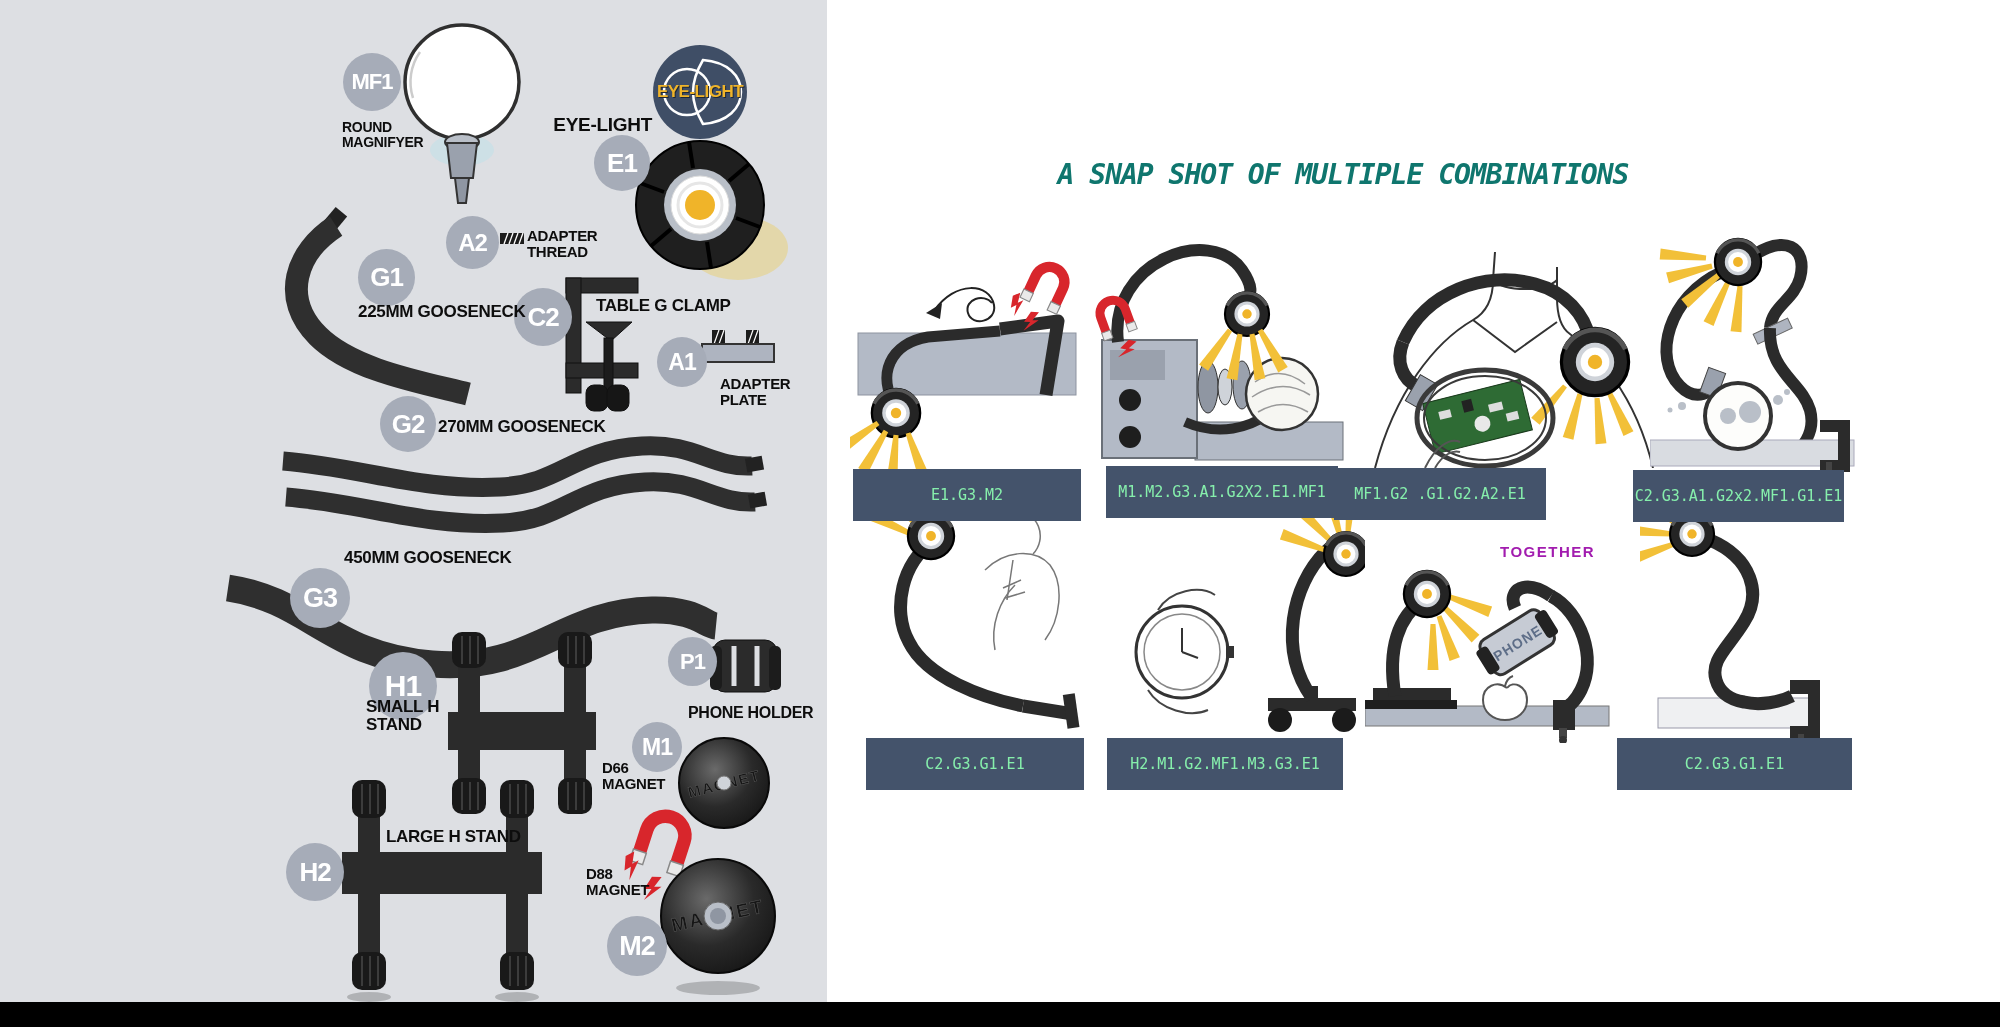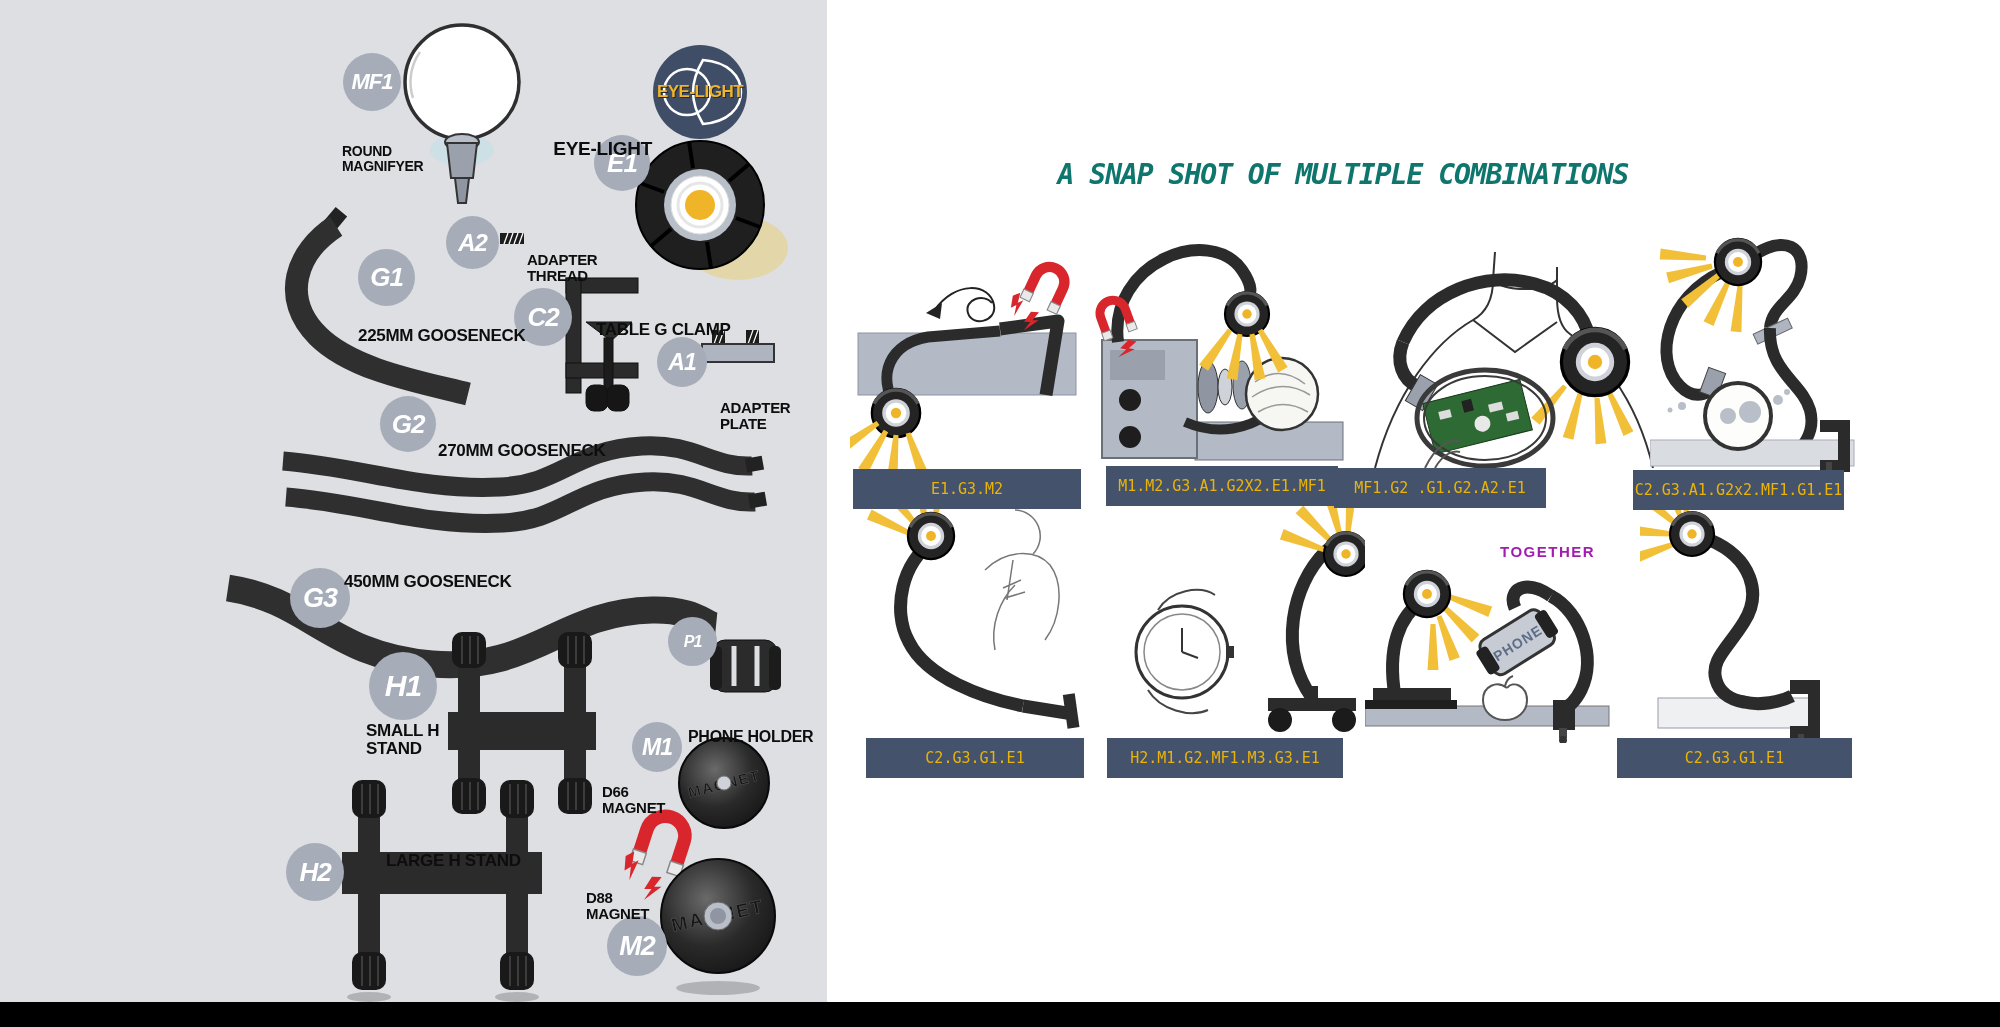--- a/index.html
+++ b/index.html
@@ -1,30 +1,30 @@
 <!DOCTYPE html>
 <html><head>
 <meta charset="utf-8">
 <style>
   html,body{margin:0;padding:0;background:#fff;}
   .stage{position:relative;width:2000px;height:1027px;overflow:hidden;background:#fff;
          font-family:"Liberation Sans",sans-serif;}
   .left-panel{position:absolute;left:0;top:0;width:827px;height:1002px;background:#DDDFE3;}
   .bottom-bar{position:absolute;left:0;top:1002px;width:2000px;height:25px;background:#000;}
   .badge{position:absolute;border-radius:50%;background:#A6ACB8;color:#fff;font-weight:700;
-         display:flex;align-items:center;justify-content:center;letter-spacing:-1px;font-style:italic;}
-  .cap{position:absolute;color:#0d0d0d;font-weight:700;line-height:1.05;letter-spacing:-0.3px;margin-top:24px;}
+         display:flex;align-items:center;justify-content:center;letter-spacing:-1px;}
+  .cap{position:absolute;color:#0d0d0d;font-weight:700;line-height:1.05;letter-spacing:-0.3px;}
   .nowrap{white-space:nowrap;}
   .logo-text{position:absolute;left:650px;top:82px;width:100px;text-align:center;
              font-weight:700;font-size:17px;color:#F0B429;letter-spacing:-0.5px;
              text-shadow:1px 1px 0 #1d2737;}
   .title{position:absolute;left:1038px;top:158px;width:610px;text-align:center;
          font-family:"DejaVu Sans Mono",monospace;font-style:italic;font-weight:700;
          font-size:28px;letter-spacing:-1px;color:#0f766e;}
-  .combo{position:absolute;height:40px;background:#44536B;color:#eab308;
+  .combo{position:absolute;height:52px;background:#44536B;color:#86efac;
          font-family:"DejaVu Sans Mono",monospace;font-size:15px;
          display:flex;align-items:center;justify-content:center;}
   .together{position:absolute;left:1500px;top:543px;font-weight:700;font-size:15px;
             color:#a21caf;letter-spacing:1.5px;}
   svg{position:absolute;}
 </style>
 </head>
 <body>
 
 <div class="stage">
@@ -217,21 +217,21 @@
 
   <div class="badge" style="left:343px;top:53px;width:58px;height:58px;font-size:22px">MF1</div>
   <div class="badge" style="left:594px;top:135px;width:56px;height:56px;font-size:26px">E1</div>
   <div class="badge" style="left:446px;top:216px;width:53px;height:53px;font-size:24px">A2</div>
   <div class="badge" style="left:358px;top:249px;width:57px;height:57px;font-size:26px">G1</div>
   <div class="badge" style="left:514px;top:288px;width:58px;height:58px;font-size:26px">C2</div>
   <div class="badge" style="left:657px;top:337px;width:50px;height:50px;font-size:23px">A1</div>
   <div class="badge" style="left:380px;top:396px;width:56px;height:56px;font-size:26px">G2</div>
   <div class="badge" style="left:290px;top:568px;width:60px;height:60px;font-size:27px">G3</div>
   <div class="badge" style="left:369px;top:652px;width:68px;height:68px;font-size:30px">H1</div>
-  <div class="badge" style="left:668px;top:617px;width:49px;height:49px;font-size:16px">P1</div>
+  <div class="badge" style="left:668px;top:637px;width:49px;height:49px;font-size:22px">P1</div>
   <div class="badge" style="left:632px;top:722px;width:50px;height:50px;font-size:23px">M1</div>
   <div class="badge" style="left:286px;top:843px;width:58px;height:58px;font-size:26px">H2</div>
   <div class="badge" style="left:607px;top:916px;width:60px;height:60px;font-size:27px">M2</div>
 
   <div class="logo-text">EYE-LIGHT</div>
 
   <div class="cap" style="left:342px;top:120px;width:82px;font-size:14px">ROUND MAGNIFYER</div>
   <div class="cap nowrap" style="left:552px;top:115px;width:100px;font-size:19px;text-align:right">EYE-LIGHT</div>
   <div class="cap" style="left:527px;top:228px;width:70px;font-size:15px">ADAPTER THREAD</div>
   <div class="cap nowrap" style="left:358px;top:303px;font-size:17px">225MM GOOSENECK</div>

